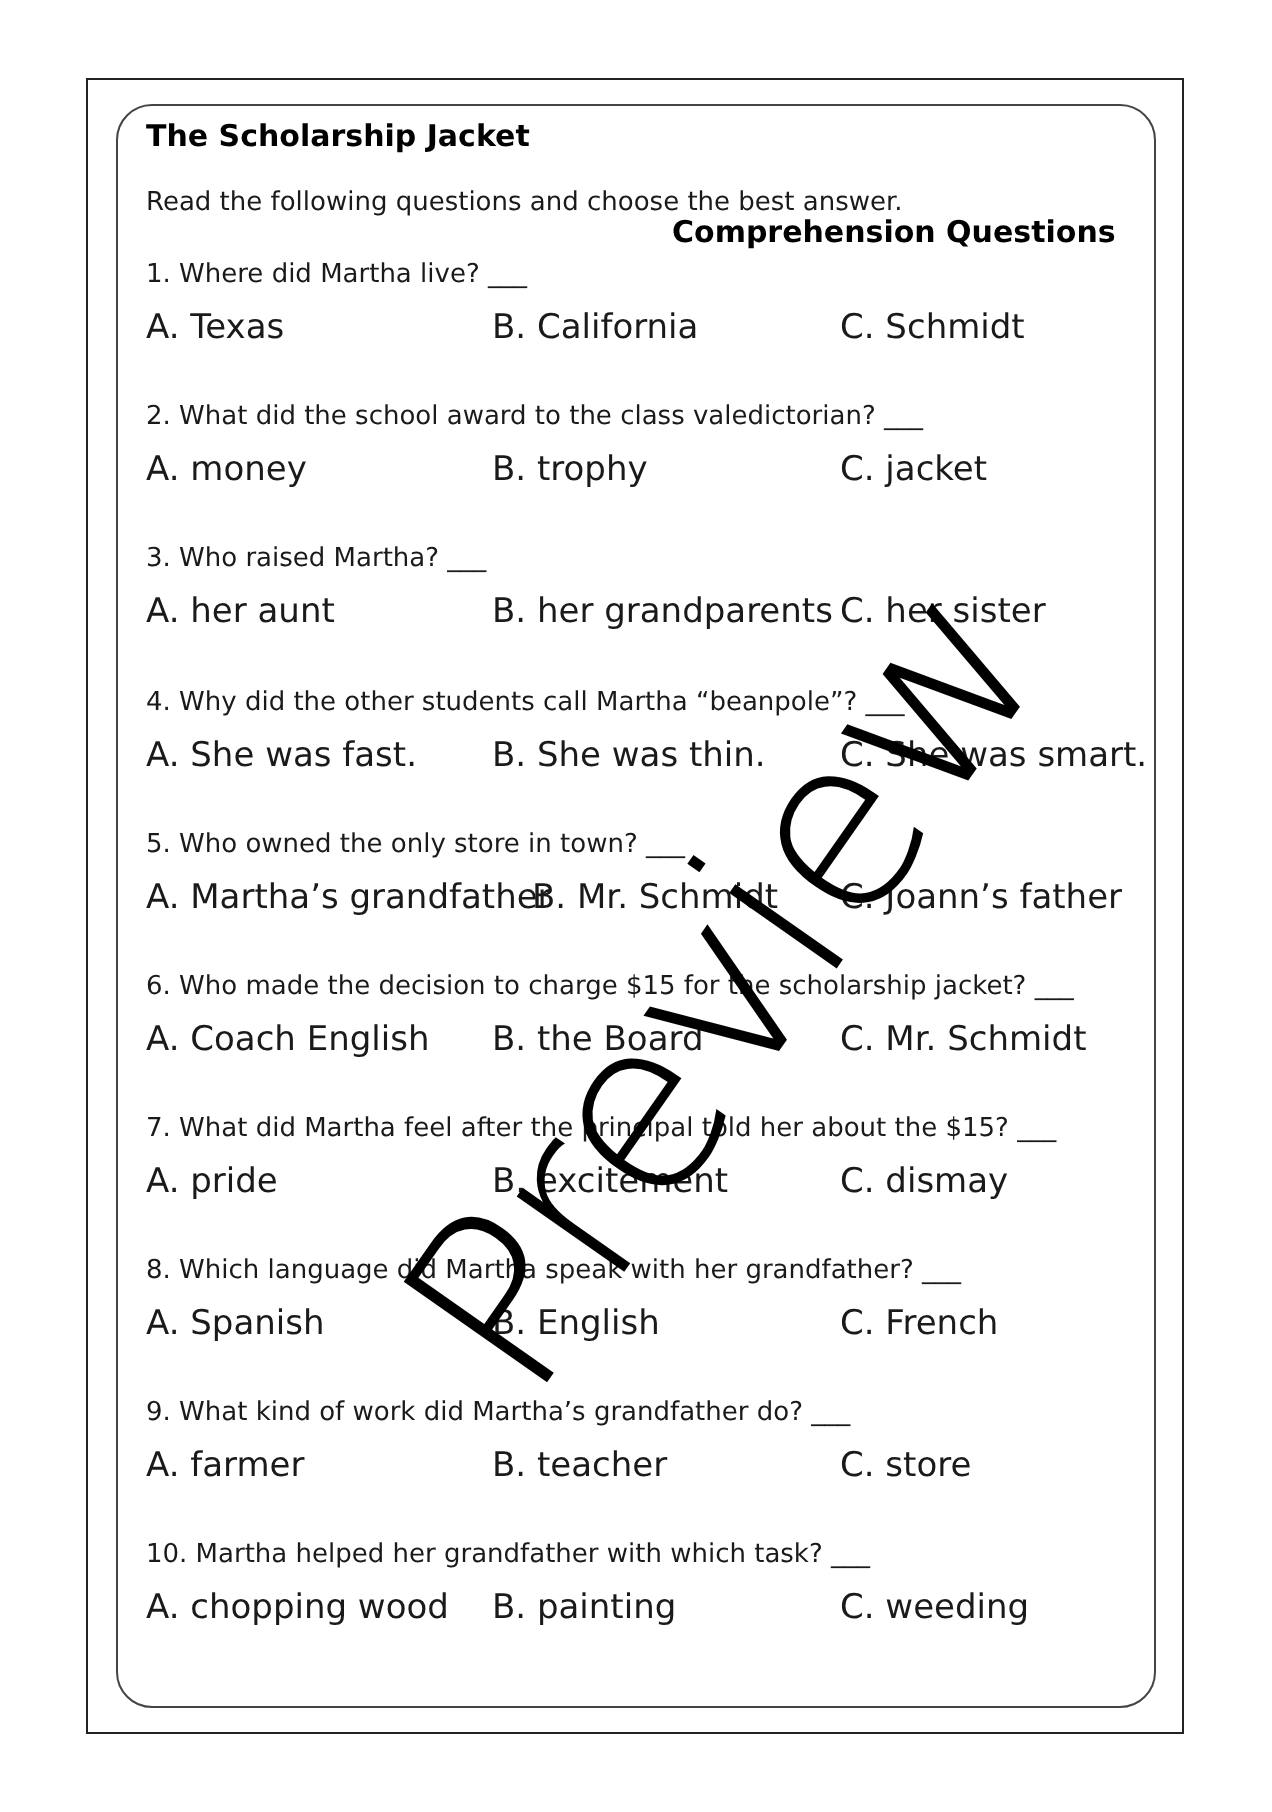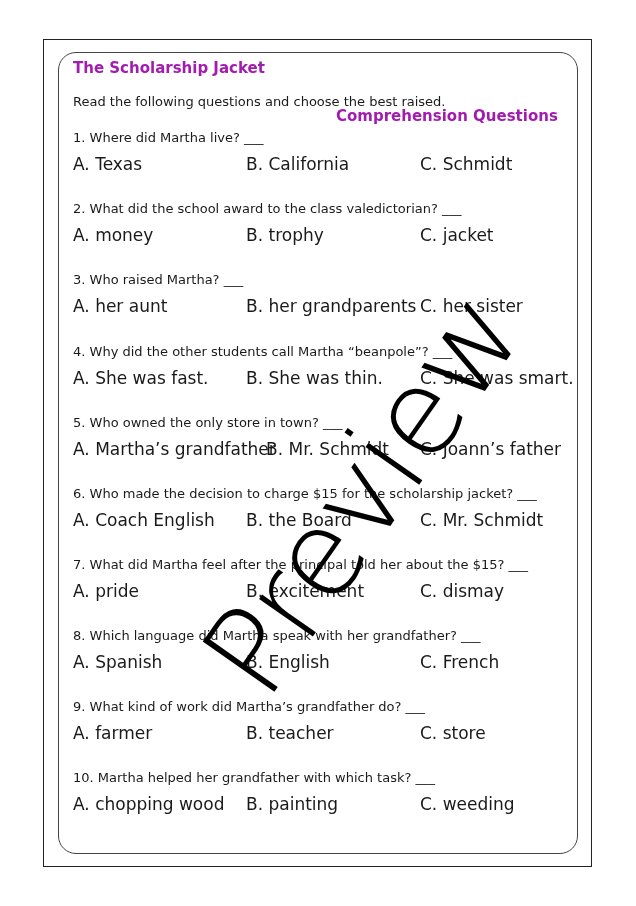--- a/index.html
+++ b/index.html
@@ -1,35 +1,35 @@
 <!DOCTYPE html>
 <html><head>
 <meta charset="utf-8">
 <style>
   html, body { margin: 0; padding: 0; background: #ffffff; }
   body { width: 636px; height: 906px; position: relative; overflow: hidden; font-family: "DejaVu Sans", "Liberation Sans", sans-serif; color: #1a1a1a; }
   .outer { position: absolute; left: 43px; top: 39px; width: 549px; height: 828px; border: 1px solid #222; box-sizing: border-box; }
   .inner { position: absolute; left: 58px; top: 52px; width: 520px; height: 802px; border: 1px solid #444; border-radius: 18px; box-sizing: border-box; }
-  .title { position: absolute; top: 59px; font-weight: bold; font-size: 15px; color: #a21caf; }
+  .title { position: absolute; top: 59px; font-weight: bold; font-size: 15px; color: #000000; }
   .title.left { left: 73px; }
   .title.right { left: 336px; margin-top: 48px; }
   .instr { position: absolute; left: 73px; top: 94px; font-size: 13px; }
   .q { position: absolute; left: 73px; font-size: 13px; }
   .ans { position: absolute; font-size: 17px; }
   .watermark { position: absolute; left: 150px; top: 380px; font-family: "DejaVu Sans", sans-serif; font-size: 120px; font-weight: 300; color: #000; transform: rotate(-55deg); transform-origin: left top; letter-spacing: -2px; pointer-events: none; white-space: nowrap; }
 </style>
 </head>
 <body>
 
 <div class="outer"></div>
 <div class="inner"></div>
 
 <div class="title left">The Scholarship Jacket</div>
 <div class="title right">Comprehension Questions</div>
-<div class="instr">Read the following questions and choose the best raised.</div>
+<div class="instr">Read the following questions and choose the best answer.</div>
 
 <div>
   <div class="q" style="top:130px">1. Where did Martha live? ___</div>
   <div class="ans" style="left:73px;top:154px">A. Texas</div>
   <div class="ans" style="left:246px;top:154px">B. California</div>
   <div class="ans" style="left:420px;top:154px">C. Schmidt</div>
 
   <div class="q" style="top:201px">2. What did the school award to the class valedictorian? ___</div>
   <div class="ans" style="left:73px;top:225px">A. money</div>
   <div class="ans" style="left:246px;top:225px">B. trophy</div>

